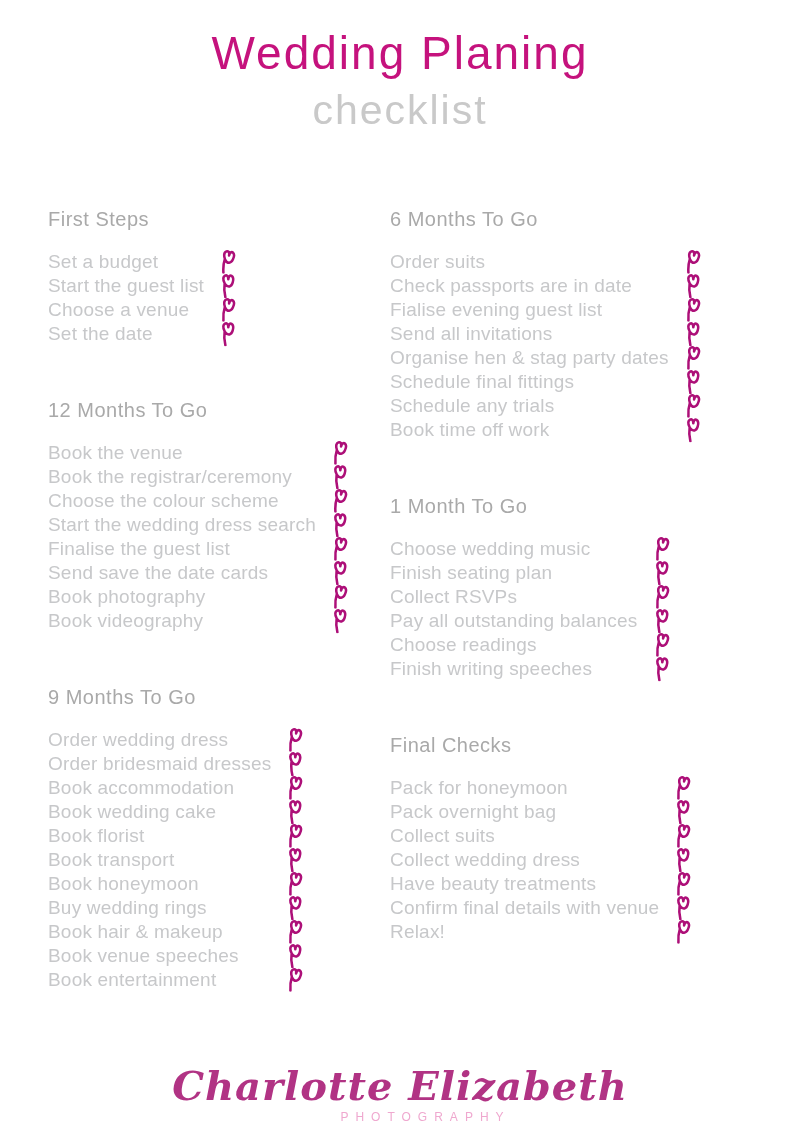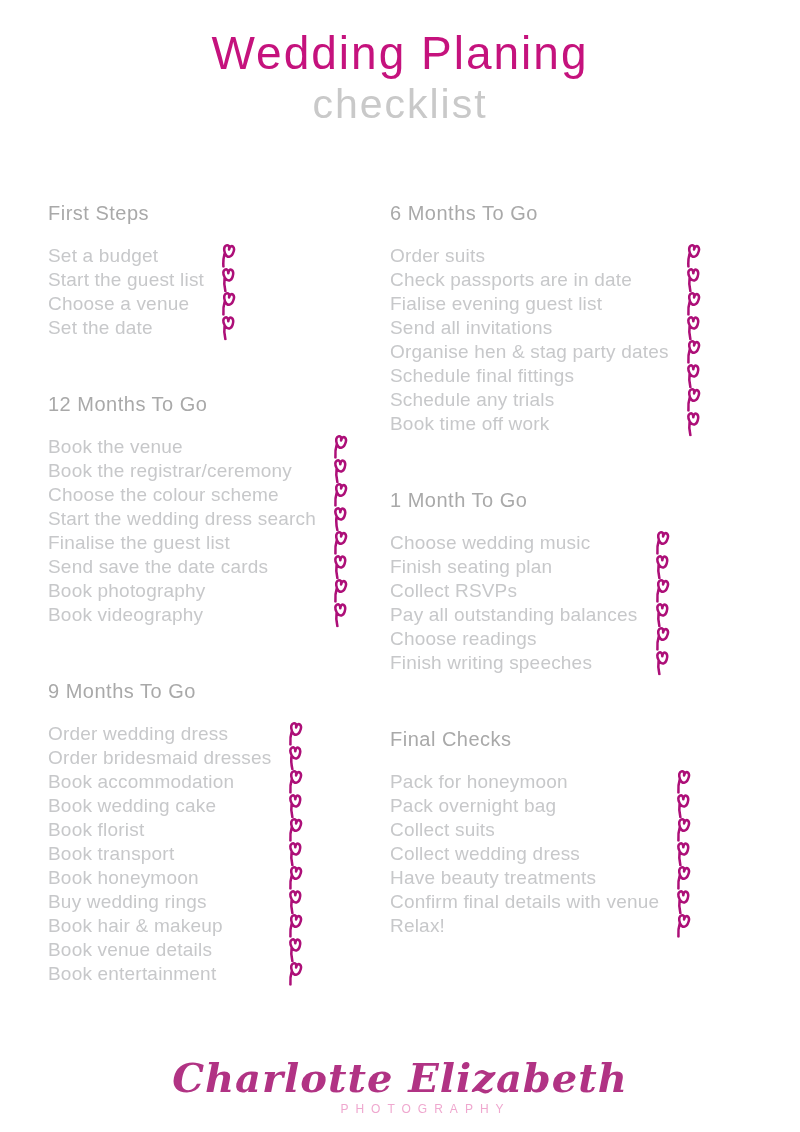--- a/index.html
+++ b/index.html
@@ -21,21 +21,21 @@
     letter-spacing: 2px;
     color: var(--title-magenta);
     line-height: 1.1;
   }
   .title-sub {
     font-size: 41px;
     font-weight: 400;
     letter-spacing: 2px;
     color: #c9c9c9;
     line-height: 1.1;
-    margin-top: 3px;
+    margin-top: 9px;
   }
   
   .columns {
     display: flex;
     margin-top: 68px;
     padding-left: 48px;
   }
   .column-left  { width: 342px; flex: 0 0 342px; }
   .column-right { flex: 1 1 auto; padding-right: 4px; }
   .section { margin-bottom: 46px; }
@@ -79,21 +79,21 @@
     stroke-linejoin: round;
   }
   
   .heart-cell:nth-of-type(4n)   .heart-icon { transform: rotate(-5deg); }
   .heart-cell:nth-of-type(4n+2) .heart-icon { transform: rotate(4deg); }
   .heart-cell:nth-of-type(4n+3) .heart-icon { transform: rotate(-2deg) scale(0.96); }
   
   .footer {
     position: absolute;
     left: 0;
-    bottom: 16px;
+    bottom: 8px;
     width: 100%;
     text-align: center;
   }
   .logo-script {
     font-family: "DejaVu Serif", serif;
     font-style: italic;
     font-weight: bold;
     font-size: 40px;
     color: var(--logo-magenta);
     letter-spacing: 1px;
@@ -273,21 +273,21 @@
     </svg>
   </div>
 
   <div class="item-label">Book hair &amp; makeup</div>
   <div class="heart-cell">
     <svg class="heart-icon" viewBox="0 0 18 28" aria-hidden="true">
       <path d="M5.6,27.2 C4.9,22.5 5.1,16.5 6.1,12.4 C2.6,3.6 11.2,1.2 10.3,8.6 C11.6,1.6 17.6,5.2 14.6,12.6 C12.9,16.9 9.2,17.9 6.4,13.2"></path>
     </svg>
   </div>
 
-  <div class="item-label">Book venue details</div>
+  <div class="item-label">Book venue speeches</div>
   <div class="heart-cell">
     <svg class="heart-icon" viewBox="0 0 18 28" aria-hidden="true">
       <path d="M5.6,27.2 C4.9,22.5 5.1,16.5 6.1,12.4 C2.6,3.6 11.2,1.2 10.3,8.6 C11.6,1.6 17.6,5.2 14.6,12.6 C12.9,16.9 9.2,17.9 6.4,13.2"></path>
     </svg>
   </div>
 
   <div class="item-label">Book entertainment</div>
   <div class="heart-cell">
     <svg class="heart-icon" viewBox="0 0 18 28" aria-hidden="true">
       <path d="M5.6,27.2 C4.9,22.5 5.1,16.5 6.1,12.4 C2.6,3.6 11.2,1.2 10.3,8.6 C11.6,1.6 17.6,5.2 14.6,12.6 C12.9,16.9 9.2,17.9 6.4,13.2"></path>

